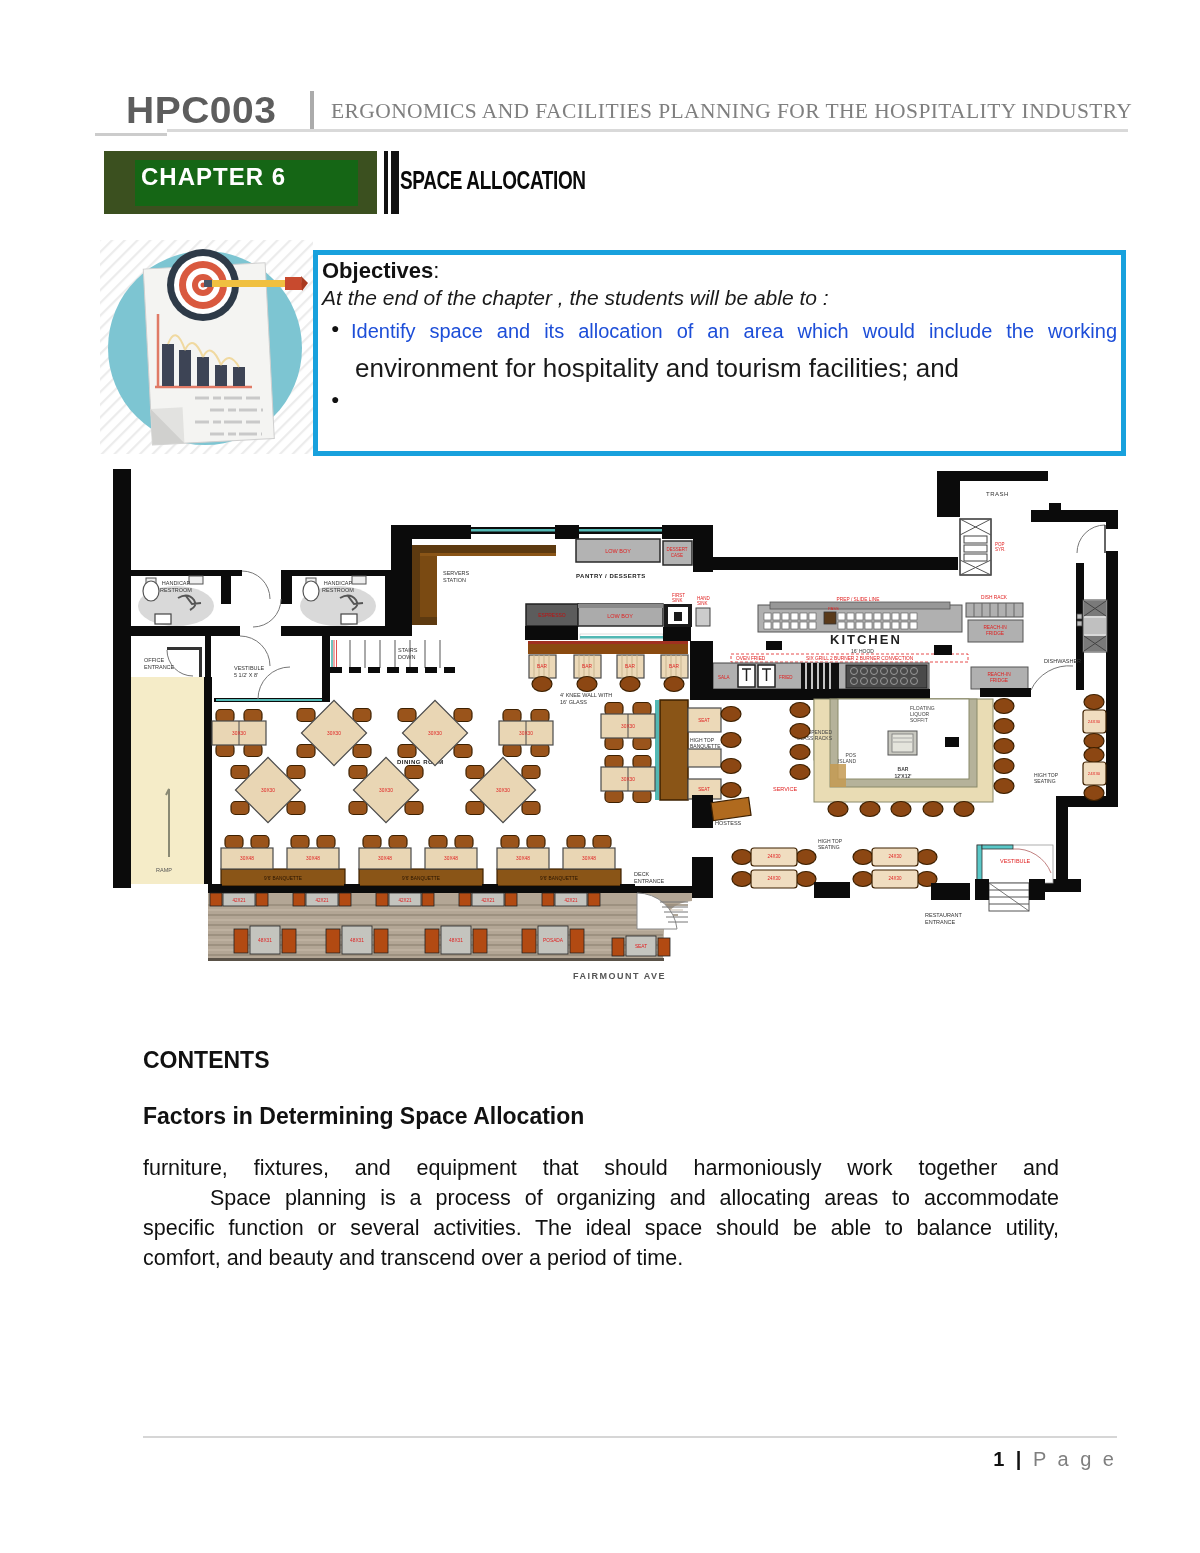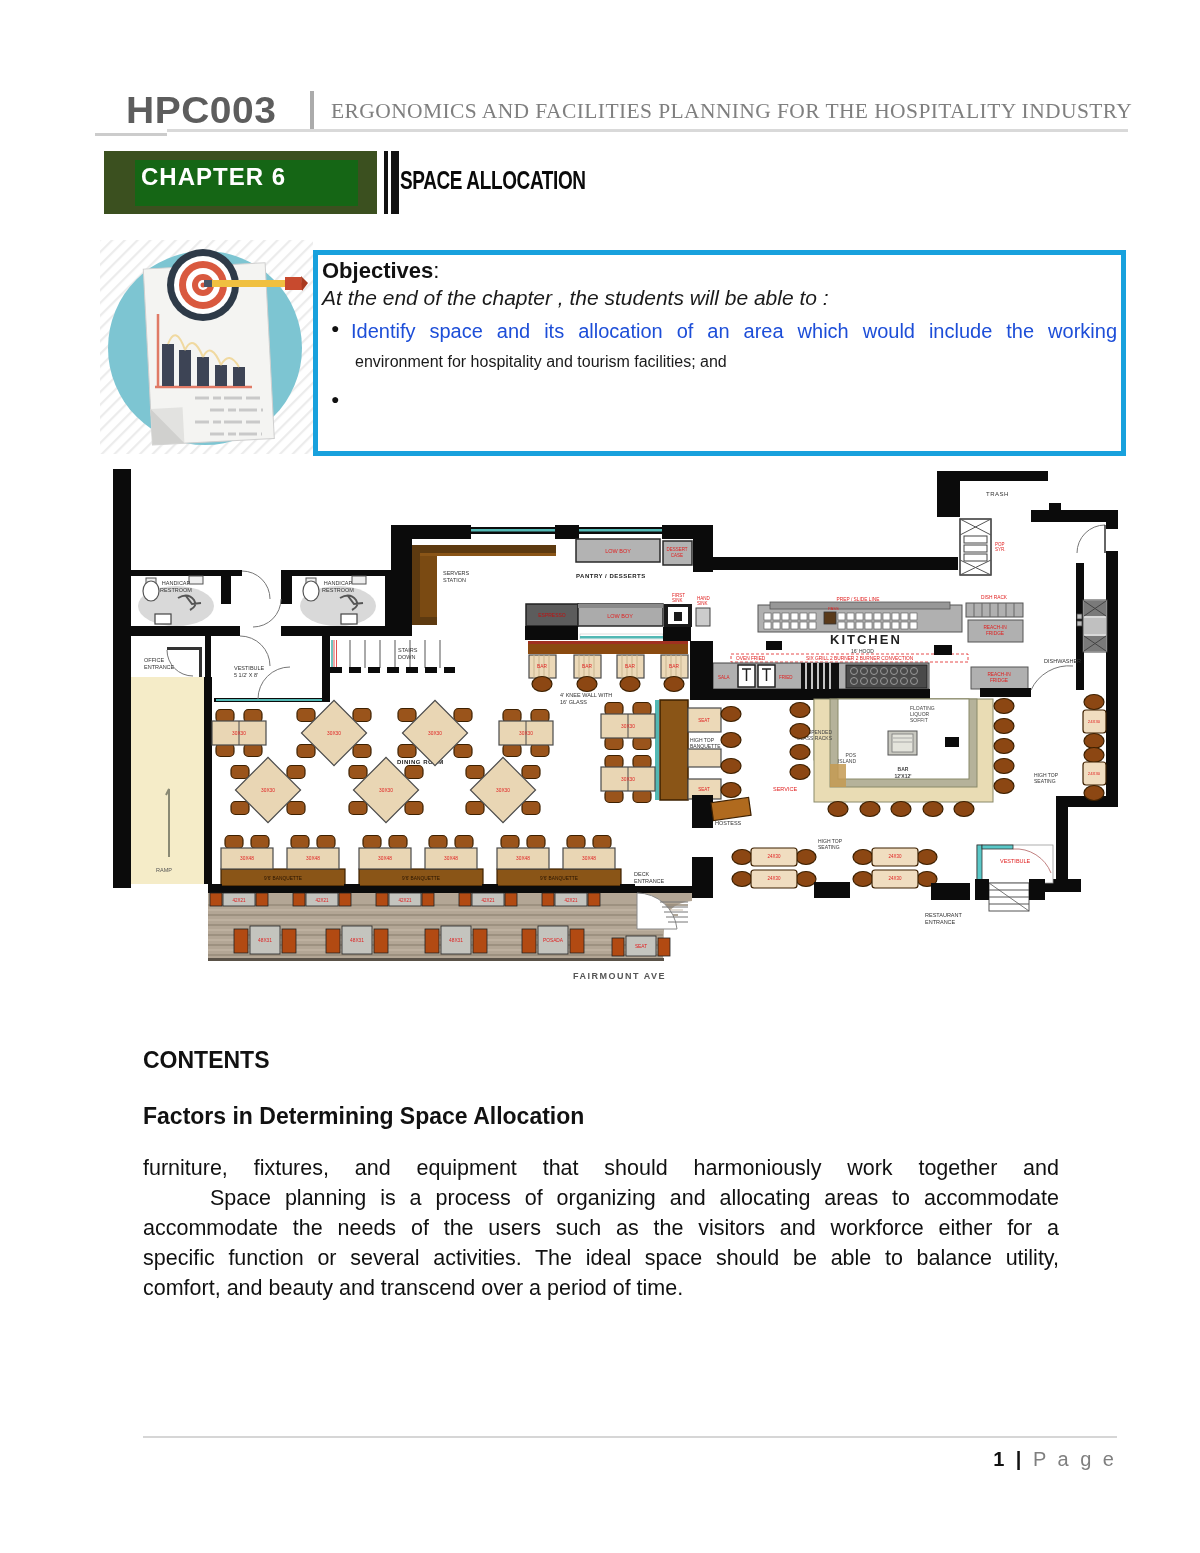--- a/index.html
+++ b/index.html
@@ -93,21 +93,21 @@
   <div class="abs" style="left:313px;top:250px;width:803px;height:196px;border:5px solid #18a1dd;background:#fff;"></div>
 
   <div class="abs" style="left:322px;top:258px;font-weight:bold;font-size:22px;color:#111;">Objectives<span style="font-weight:normal">:</span></div>
 
   <div class="abs" style="left:322px;top:286px;font-size:21px;color:#1a1a1a;font-style:italic;">At the end of the chapter , the students will be able to :</div>
 
   <div class="abs" style="left:331px;top:320px;font-size:14px;color:#111;">●</div>
 
   <div class="abs jline" style="left:351px;top:317px;width:766px;font-size:20px;color:#1d4ed8;height:28px;line-height:28px;">Identify space and its allocation of an area which would include the working<span class="jfill"></span></div>
 
-  <div class="abs" style="left:355px;top:353px;font-size:16px;color:#1a1a1a;">environment for hospitality and tourism facilities; and</div>
+  <div class="abs" style="left:355px;top:353px;font-size:26px;color:#1a1a1a;">environment for hospitality and tourism facilities; and</div>
 
   <div class="abs" style="left:331px;top:391px;font-size:14px;color:#111;">●</div>
 
 
   <svg class="abs" style="left:110px;top:466px;" width="1015" height="544" viewBox="110 466 1015 544" font-family="Liberation Sans, sans-serif">
     <defs>
       <g id="chair">
           <rect x="-9" y="-6.5" width="18" height="13" rx="4.5" fill="#9a541b" stroke="#3d2000" stroke-width="1.2"></rect>
         </g>
       <g id="stool">
@@ -879,21 +879,20 @@
     <text x="573" y="979" font-size="9" fill="#555" letter-spacing="1.5" font-weight="bold">FAIRMOUNT AVE</text>
   </svg>
 
   <div class="abs" style="left:143px;top:1047px;font-weight:bold;font-size:23px;color:#111;">CONTENTS</div>
 
   <div class="abs" style="left:143px;top:1103px;font-weight:bold;font-size:23px;color:#111;">Factors in Determining Space Allocation</div>
 
   <div class="abs" style="left:143px;top:1153px;width:916px;font-size:21.5px;color:#111;">
     <div class="jline">furniture, fixtures, and equipment that should harmoniously work together and<span class="jfill"></span></div>
     <div class="jline"><span style="display:inline-block;width:67px;"></span>Space planning is a process of organizing and allocating areas to accommodate<span class="jfill"></span></div>
-    <div class="jline">accommodate the needs of the users such as the visitors and workforce either for a<span class="jfill"></span></div>
     <div class="jline">specific function or several activities. The ideal space should be able to balance utility,<span class="jfill"></span></div>
     <div class="jline" style="text-align:left;">comfort, and beauty and transcend over a period of time.</div>
   </div>
 
   <div class="abs" style="left:143px;top:1436px;width:974px;height:2px;background:#d6d6d6;"></div>
 
   <div class="abs" style="left:817px;top:1448px;width:300px;text-align:right;font-size:20px;color:#7f7f7f;letter-spacing:3px;"><b style="color:#111;">1 |</b>&nbsp;P a g e</div>
 
 </div>
 

